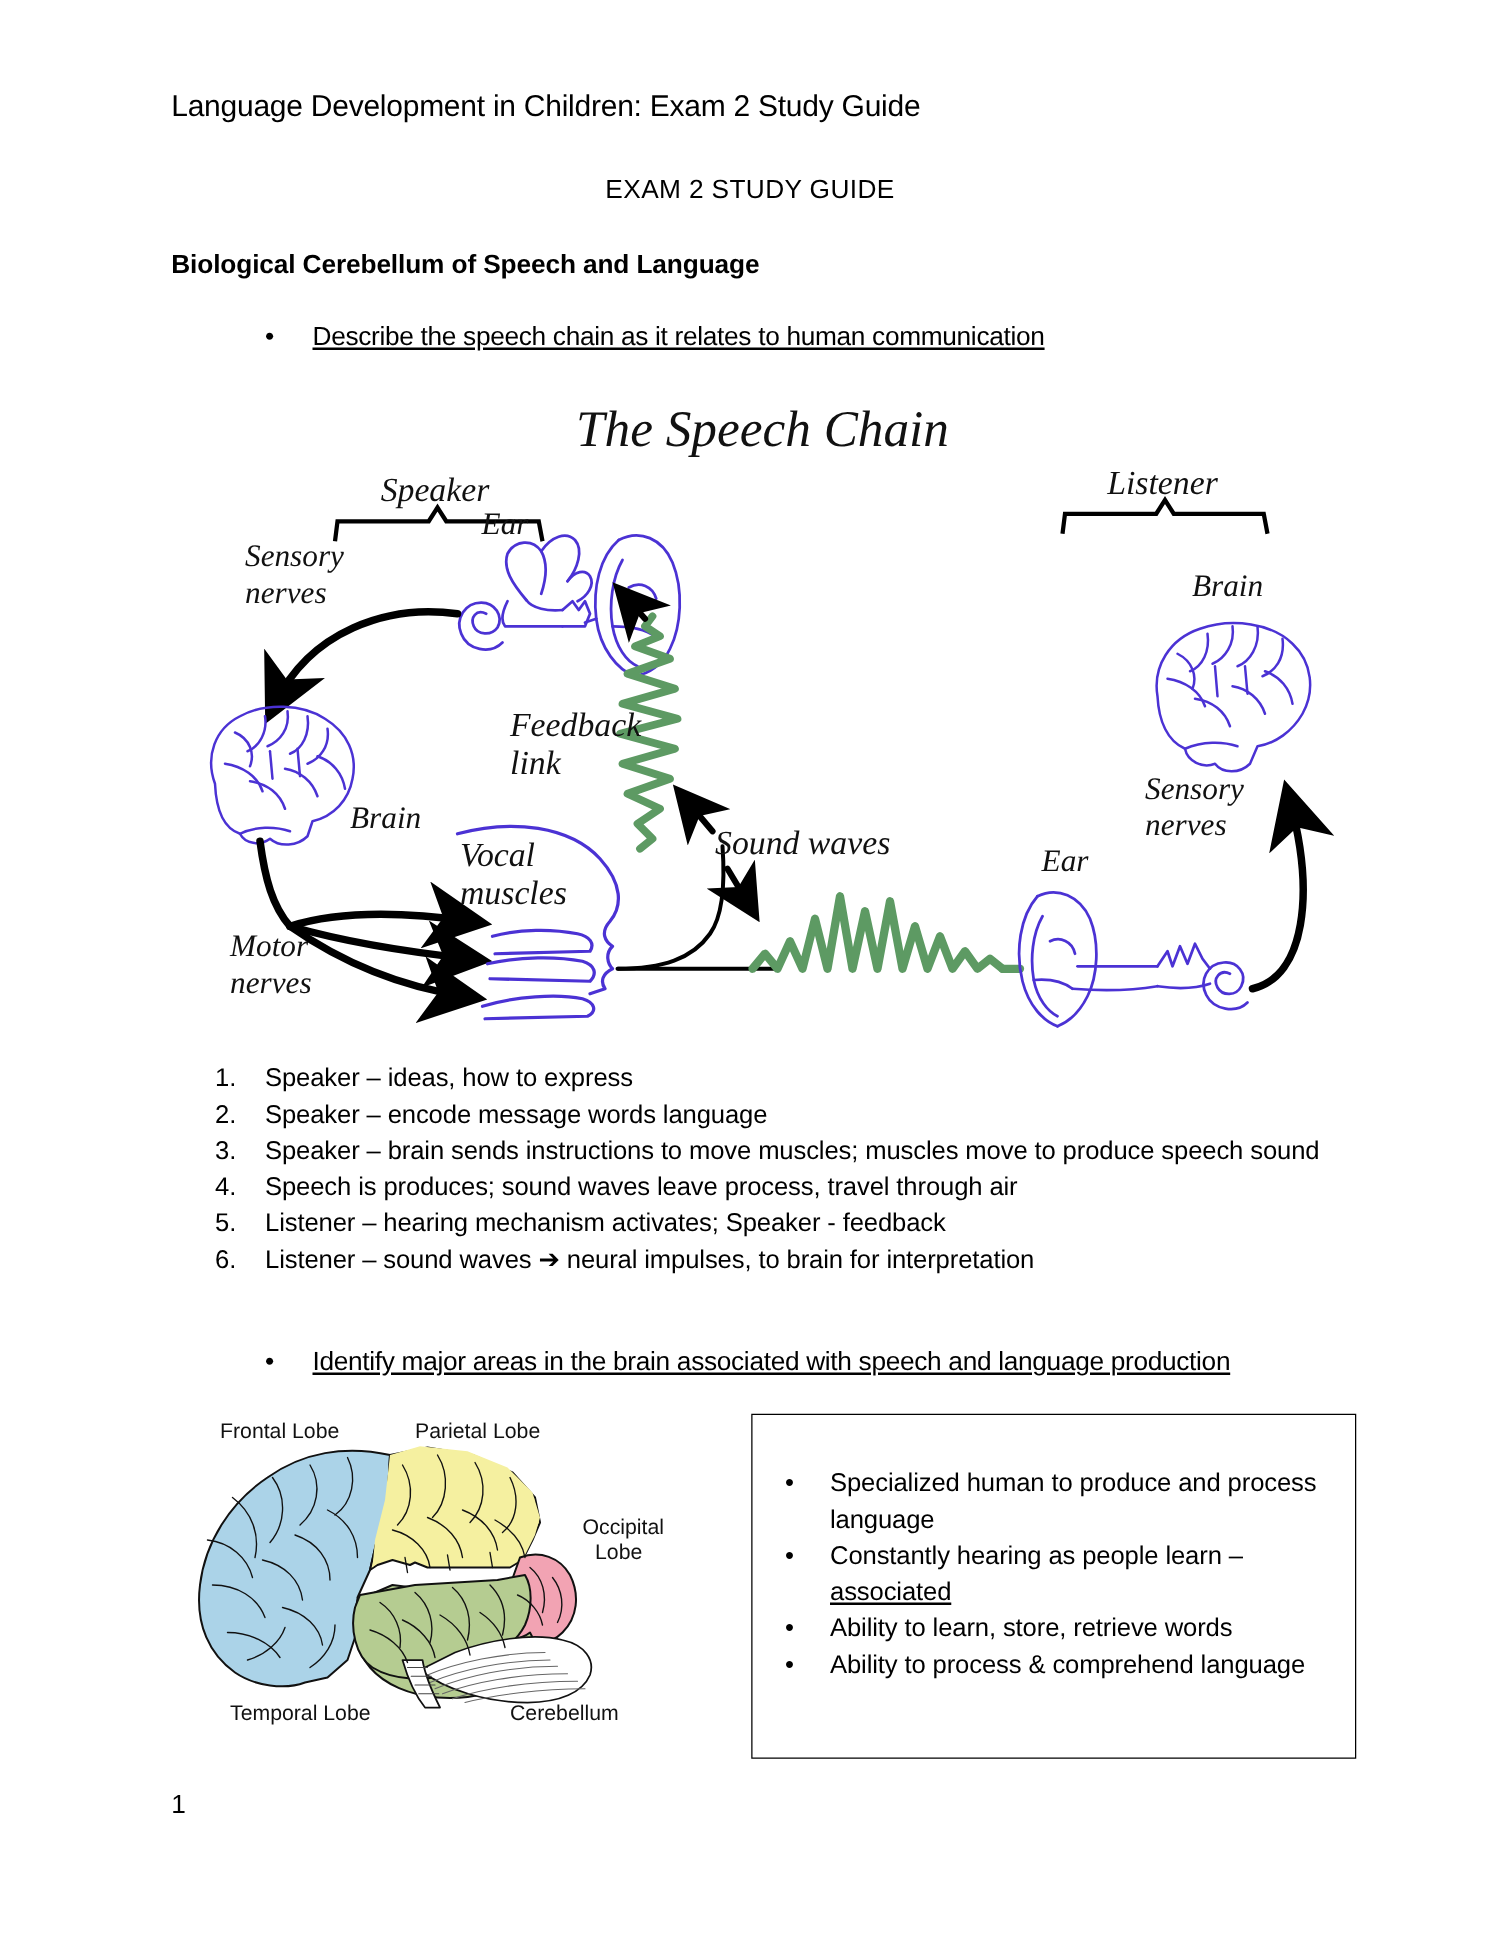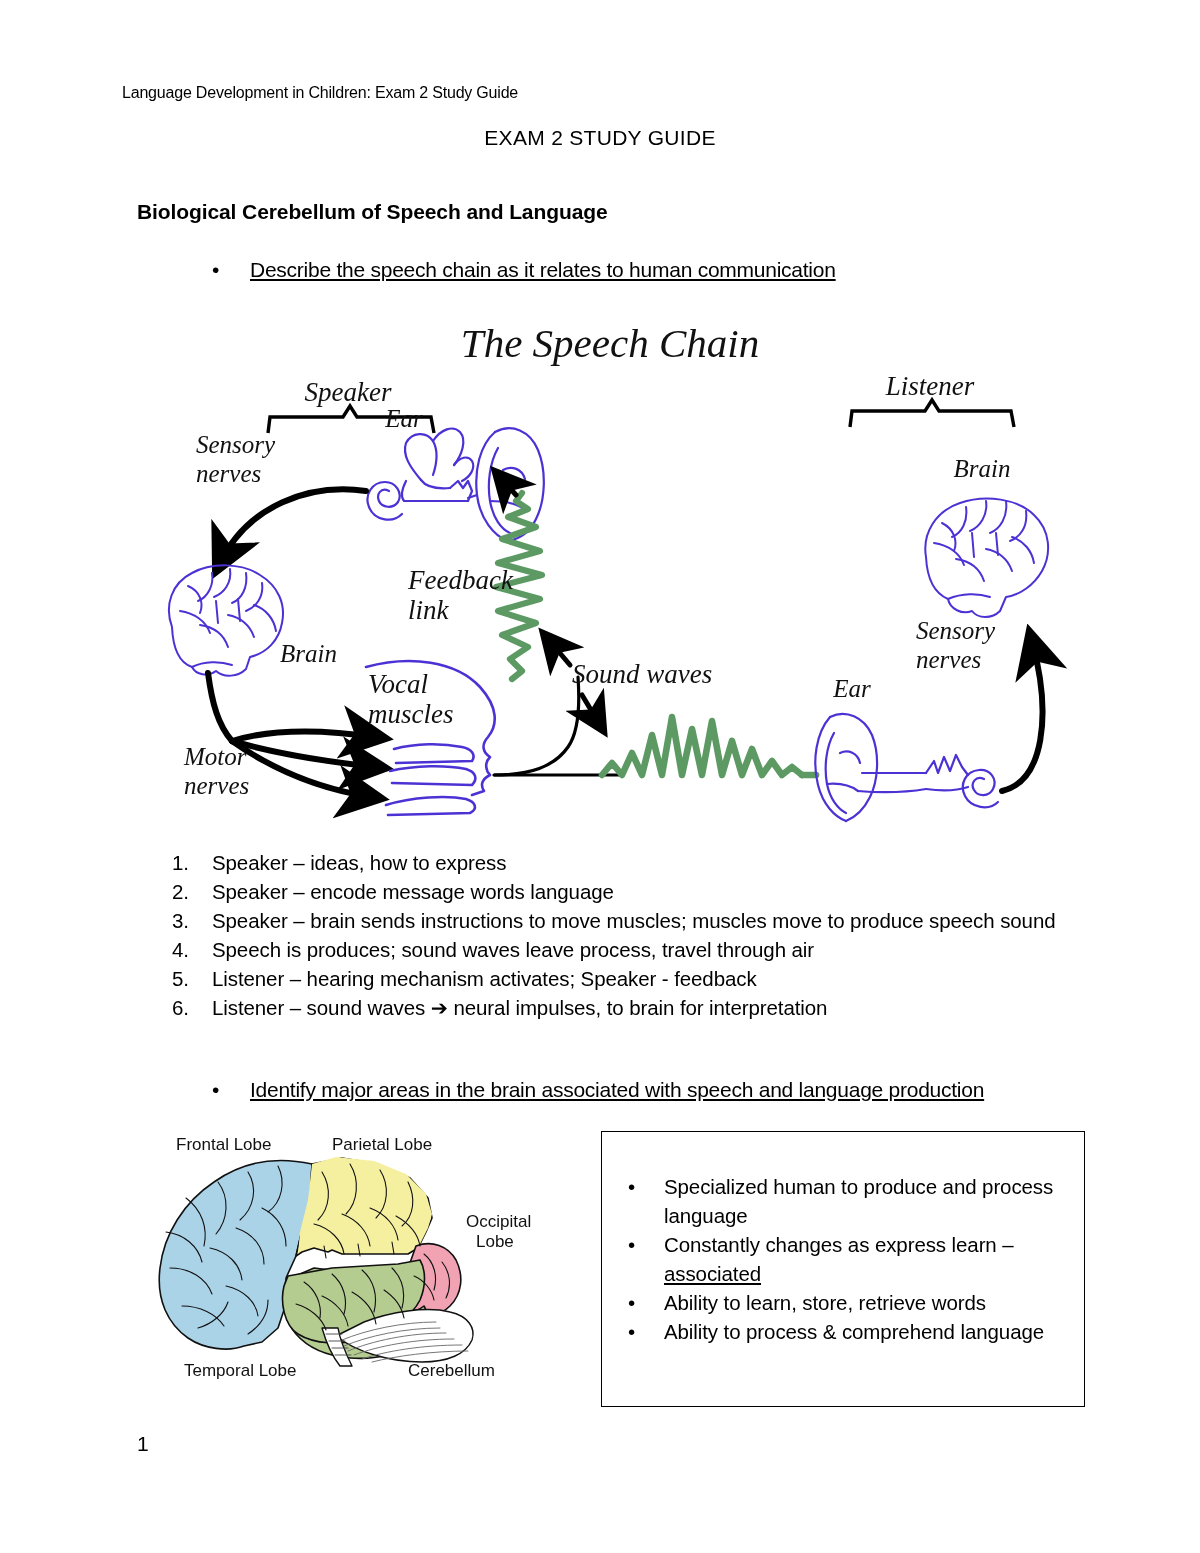--- a/index.html
+++ b/index.html
@@ -19,30 +19,29 @@
     position: absolute;
     left: 0; top: 0;
     width: 1200px;
     height: 1553px;
     background: #fff;
   }
 
   
   .doc-header {
     position: absolute;
-    left: 122px;
+    left: 137px;
     top: 72px;
-    font-size: 16px;
+    font-size: 24px;
     letter-spacing: -0.2px;
     white-space: nowrap;
-    margin-top: 12px;
   }
   .centered-title {
     position: absolute;
-    left: 0; top: 126px;
+    left: 0; top: 140px;
     width: 1200px;
     text-align: center;
     font-size: 21px;
     letter-spacing: 0.3px;
   }
   .section-heading {
     position: absolute;
     left: 137px;
     top: 200px;
     font-size: 21px;
@@ -450,21 +449,21 @@
   </div>
 
   <div id="concept-box">
     <div class="inner">
       <div class="cb-item">
         <span class="dot">•</span>
         <span>Specialized human to produce and process language</span>
       </div>
       <div class="cb-item">
         <span class="dot">•</span>
-        <span>Constantly changes as express learn – </span><span class="u">associated</span>
+        <span>Constantly hearing as people learn – </span><span class="u">associated</span>
       </div>
       <div class="cb-item">
         <span class="dot">•</span>
         <span>Ability to learn, store, retrieve words</span>
       </div>
       <div class="cb-item">
         <span class="dot">•</span>
         <span>Ability to process &amp; comprehend language</span>
       </div>
     </div>

